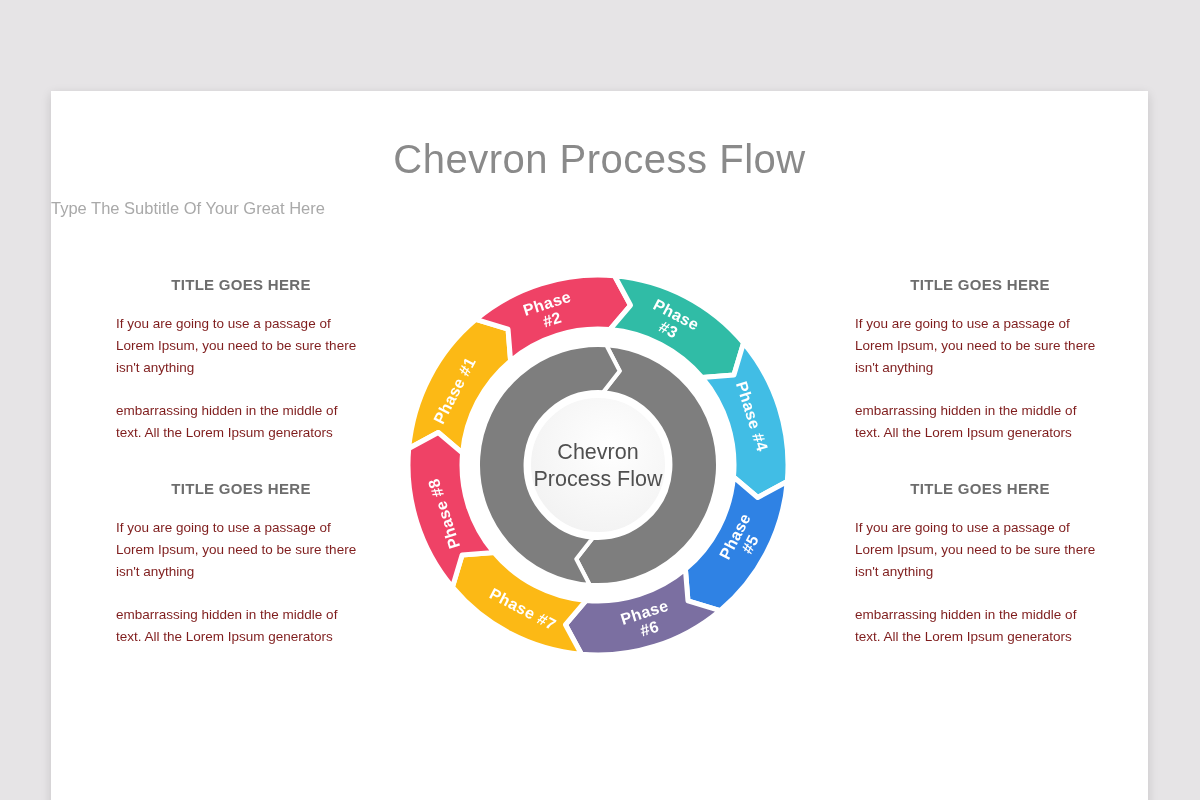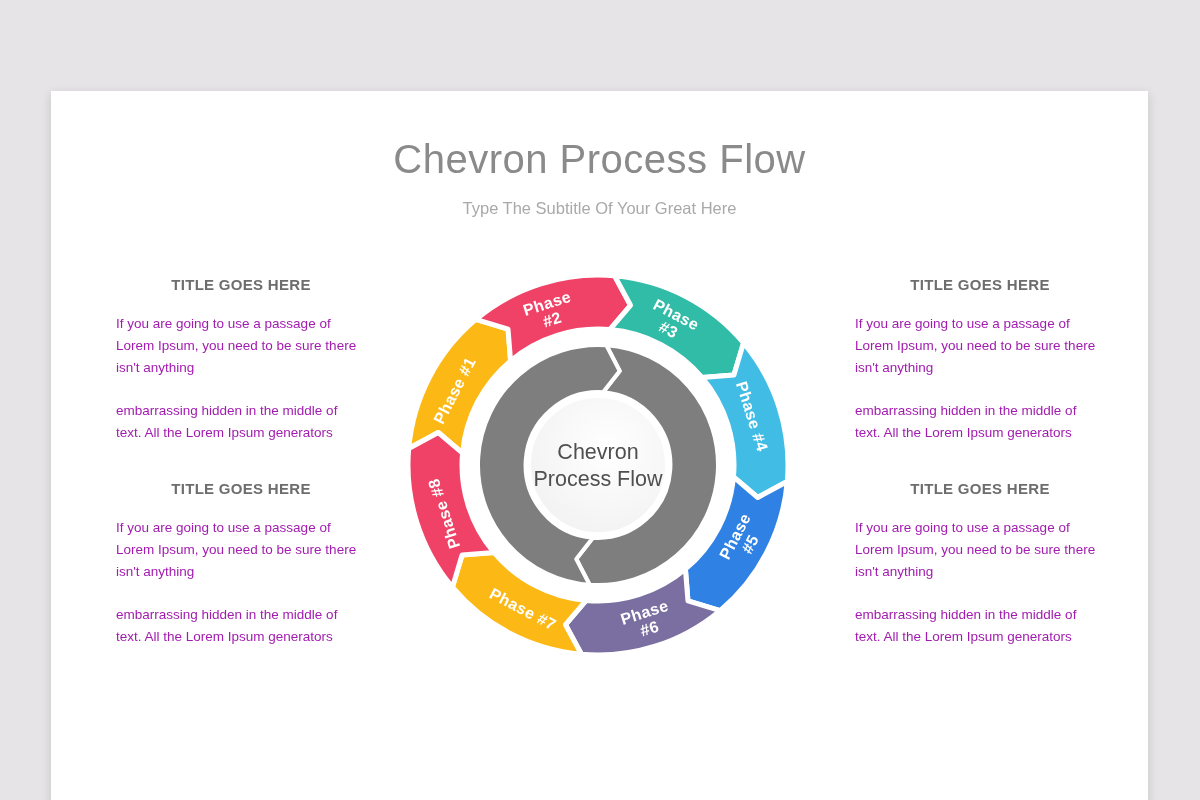--- a/index.html
+++ b/index.html
@@ -2,26 +2,26 @@
 <html><head>
 <meta charset="utf-8">
 <style>
   html,body{margin:0;padding:0;width:1200px;height:800px;overflow:hidden;
     font-family:"Liberation Sans", sans-serif;}
   body{background:#e6e4e6;position:relative;}
   .slide{position:absolute;left:51px;top:91px;width:1097px;height:780px;
     background:#ffffff;box-shadow:0 3px 10px rgba(0,0,0,0.14);}
   .title{position:absolute;left:0;top:44px;width:100%;text-align:center;
     font-size:40px;line-height:48px;font-weight:400;color:#8a8a8a;letter-spacing:0.5px;}
-  .subtitle{position:absolute;left:0;top:105px;width:100%;text-align:center;
+  .subtitle{position:absolute;left:0;top:105px;width:100%;
     font-size:16.5px;line-height:24px;color:#a9a9a9;font-weight:400;}
   .tblock{position:absolute;width:250px;}
   .tblock h3{margin:0 0 18px 0;font-size:15px;line-height:20px;font-weight:bold;
     color:#6d6d6d;letter-spacing:0.3px;text-align:center;}
-  .tblock p{margin:0 0 21px 0;font-size:13.5px;line-height:22px;color:#a21caf;
+  .tblock p{margin:0 0 21px 0;font-size:13.5px;line-height:22px;color:#7f1d1d;
     white-space:pre-line;}
   .tb-l1{left:65px;top:184px;}
   .tb-l2{left:65px;top:388px;}
   .tb-r1{left:804px;top:184px;}
   .tb-r2{left:804px;top:388px;}
   #diagram{position:absolute;left:337px;top:164px;}
   .phase-label{font-family:"Liberation Sans", sans-serif;font-size:16px;font-weight:600;
     letter-spacing:0.4px;}
   .center-label{font-family:"Liberation Sans", sans-serif;font-size:21.5px;font-weight:400;}
 </style>

